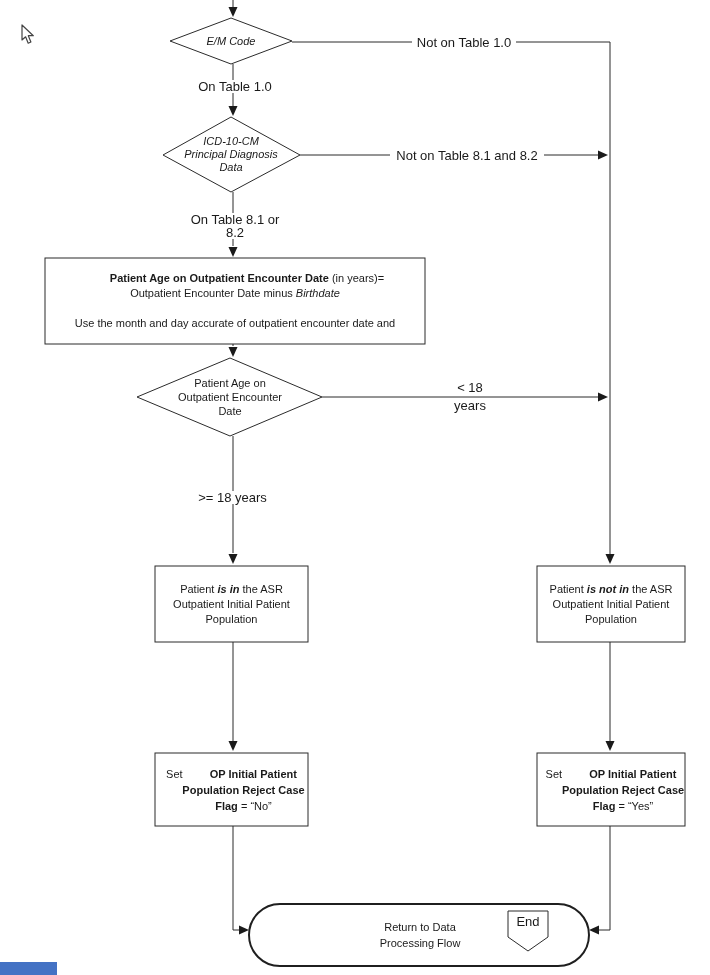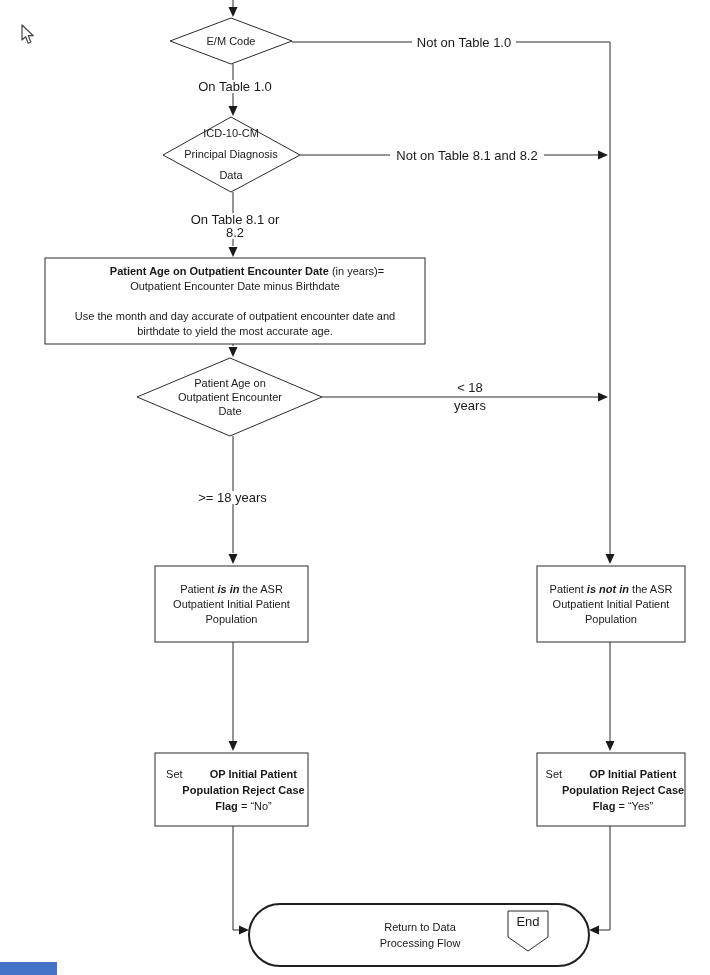--- a/index.html
+++ b/index.html
@@ -5,21 +5,21 @@
   html,body{margin:0;padding:0;background:#fff;}
   .stage{position:relative;width:710px;height:975px;background:#fff;overflow:hidden;
          font-family:"Liberation Sans",sans-serif;color:#1a1a1a;}
   .stage svg.layer{position:absolute;left:0;top:0;}
   .lbl{position:absolute;font-size:13px;line-height:13px;text-align:center;color:#1a1a1a;}
   .onln{background:#fff;padding:0 2px;}
   .nodetext{position:absolute;display:flex;flex-direction:column;justify-content:center;
             align-items:center;text-align:center;font-size:11px;line-height:14px;}
   .nodetext .row{display:block;white-space:pre;}
   .b{font-weight:bold;padding-left:24px;}
-  .i{}
+  .i{font-style:italic;}
   .bi{font-weight:bold;font-style:italic;}
   .agebox-line{line-height:15px;white-space:pre;}
   .fragment{position:absolute;left:0;top:962px;width:57px;height:13px;background:#4472c4;}
 </style>
 </head>
 <body>
 
 <div class="stage">
 
   <svg class="layer" width="710" height="975" viewBox="0 0 710 975">
@@ -63,32 +63,31 @@
       <polygon points="608,397 598,392.5 598,401.5"></polygon>
       <polygon points="249,930 239,925.5 239,934.5"></polygon>
       <polygon points="589,930 599,925.5 599,934.5"></polygon>
     </g>
   </svg>
 
   <div class="nodetext i" style="left:171px;top:18px;width:120px;height:46px;">
     <span class="row">E/M Code</span>
   </div>
 
-  <div class="nodetext i" style="left:161px;top:117px;width:140px;height:75px;line-height:13px;gap:8px;">
+  <div class="nodetext i" style="left:161px;top:117px;width:140px;height:75px;line-height:13px;">
     <span class="row">ICD-10-CM</span>
     <span class="row">Principal Diagnosis</span>
     <span class="row">Data</span>
   </div>
 
   <div class="nodetext" style="left:46px;top:259px;width:378px;height:84px;">
     <span class="agebox-line"><span class="b">Patient Age on Outpatient Encounter Date</span><span> (in years)=</span></span>
     <span class="agebox-line"><span>Outpatient Encounter Date minus </span><span class="i">Birthdate</span></span>
     <span class="agebox-line">&nbsp;</span>
     <span class="agebox-line">Use the month and day accurate of outpatient encounter date and</span>
-    <span class="agebox-line">birthdate to yield the most accurate age.</span>
   </div>
 
   <div class="nodetext" style="left:140px;top:358px;width:180px;height:78px;">
     <span class="row">Patient Age on</span>
     <span class="row">Outpatient Encounter</span>
     <span class="row">Date</span>
   </div>
 
   <div class="nodetext" style="left:156px;top:567px;width:151px;height:74px;line-height:15px;">
     <span class="row"><span>Patient </span><span class="bi">is in</span><span> the ASR</span></span>

